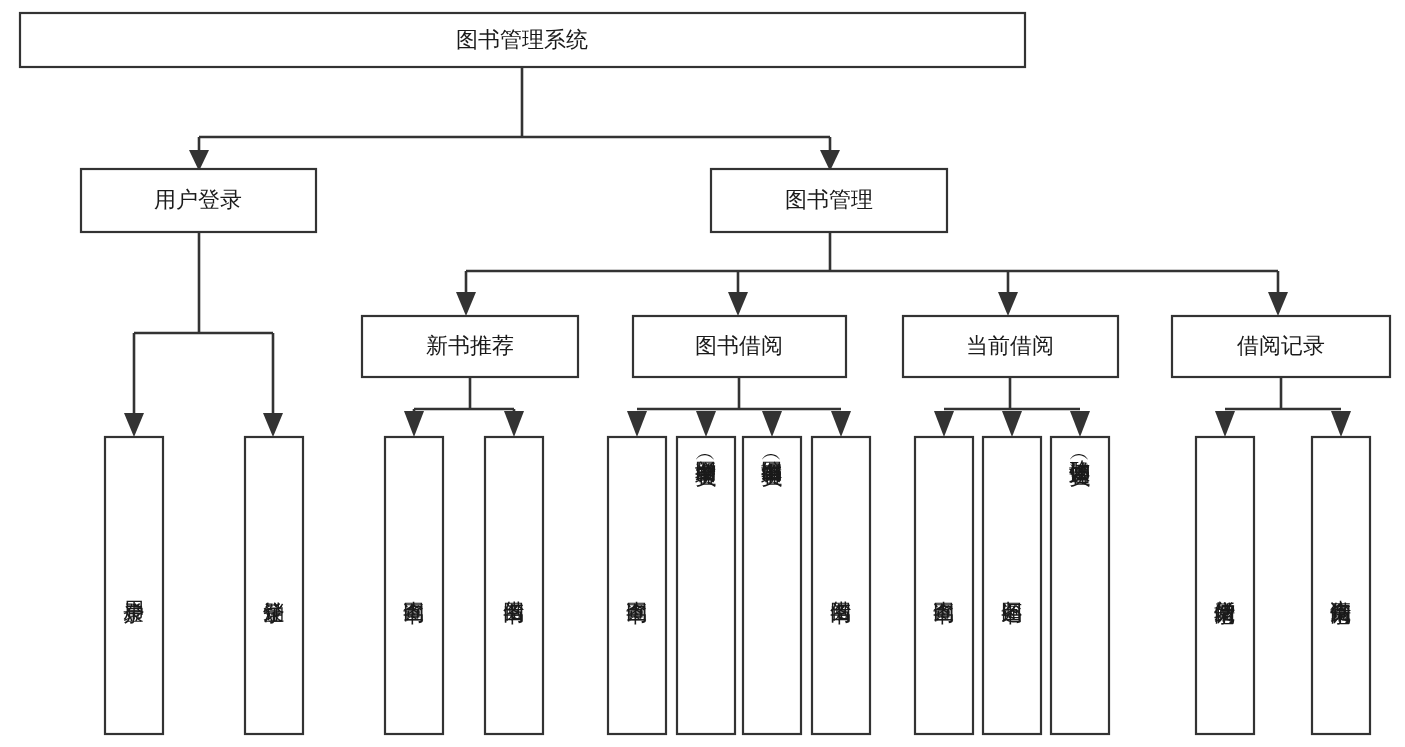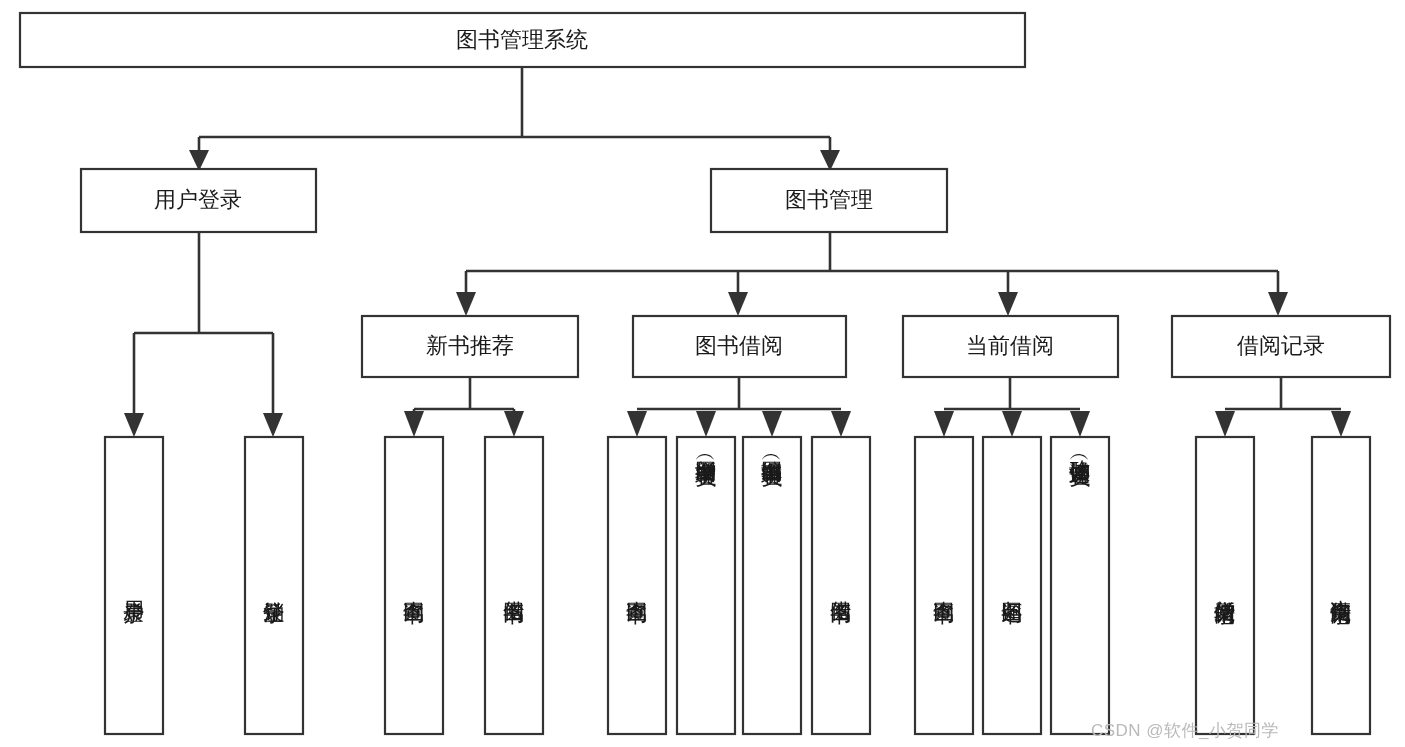--- a/index.html
+++ b/index.html
@@ -231,15 +231,14 @@
     <span>确认归还（管理员）</span>
   </div>
 
   <div class="vlabel" style="left:1196px;top:437px;width:58px;height:297px;">
     <span>新增借阅记录</span>
   </div>
   <div class="vlabel" style="left:1312px;top:437px;width:58px;height:297px;">
     <span>查询借阅记录</span>
   </div>
 
-  <div class="watermark-text">CSDN @软件_小贺同学</div>
 
 </div>
 
 </body></html>

